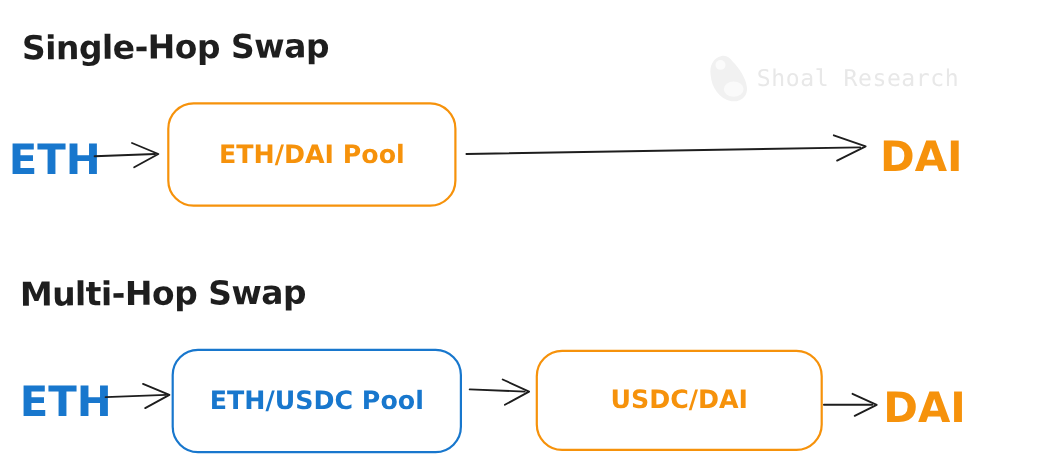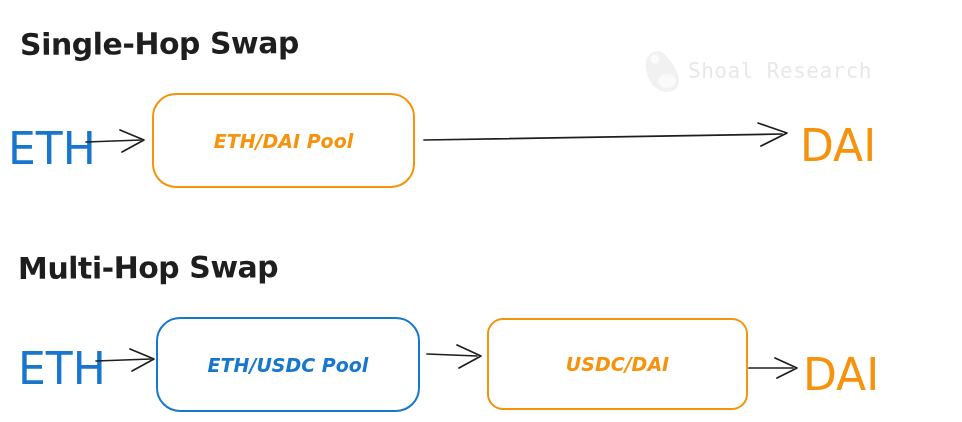--- a/index.html
+++ b/index.html
@@ -17,42 +17,41 @@
 
   .section-title {
     color: #1e1e1e;
     font-size: 30px;
     font-weight: 700;
     letter-spacing: -0.5px;
     white-space: nowrap;
     transform: rotate(-0.4deg);
   }
   .token-label {
-    font-size: 44px;
-    font-weight: 400;
+    font-size: 38px;
+    font-weight: 700;
     white-space: nowrap;
     letter-spacing: 0px;
   }
   .token-blue  { color: #1877cd; }
   .token-orange{ color: #f6920b; }
 
   .pool-box {
     display: flex;
     align-items: center;
     justify-content: center;
     border-radius: 24px;
     background: #ffffff;
   }
   .pool-box.orange { border: 2.5px solid #f6920b; }
   .pool-box.blue   { border: 2.5px solid #1877cd; justify-content: center; }
   .pool-label {
-    font-size: 19px;
+    font-size: 23px;
     font-weight: 700;
     white-space: nowrap;
-    font-style: italic;
   }
 
   .arrow-svg { display: block; overflow: visible; }
   .arrow-svg path, .arrow-svg line {
     stroke: #1e1e1e;
     stroke-width: 1.7;
     fill: none;
     stroke-linecap: round;
     stroke-linejoin: round;
   }
@@ -116,21 +115,21 @@
 
   <div class="pool-box blue abs" style="left:156px; top:317px; width:264px; height:95px;">
     <span class="pool-label token-blue">ETH/USDC Pool</span>
   </div>
 
   <svg class="arrow-svg abs" style="left:426px; top:342px;" width="58" height="28" viewBox="0 0 58 28">
     <line x1="1" y1="12" x2="51" y2="14"></line>
     <path d="M31 3 L55 14 L33 26"></path>
   </svg>
 
-  <div class="pool-box orange abs" style="left:487px; top:318px; width:261px; height:92px;border-radius:16px;">
+  <div class="pool-box orange abs" style="left:487px; top:318px; width:261px; height:92px;">
     <span class="pool-label token-orange">USDC/DAI</span>
   </div>
 
   <svg class="arrow-svg abs" style="left:748px; top:355px;" width="52" height="26" viewBox="0 0 52 26">
     <line x1="1" y1="13" x2="45" y2="13"></line>
     <path d="M27 3 L49 13 L29 23"></path>
   </svg>
 
   <span class="token-label token-orange abs" style="left:803px; top:349px;">DAI</span>
 

